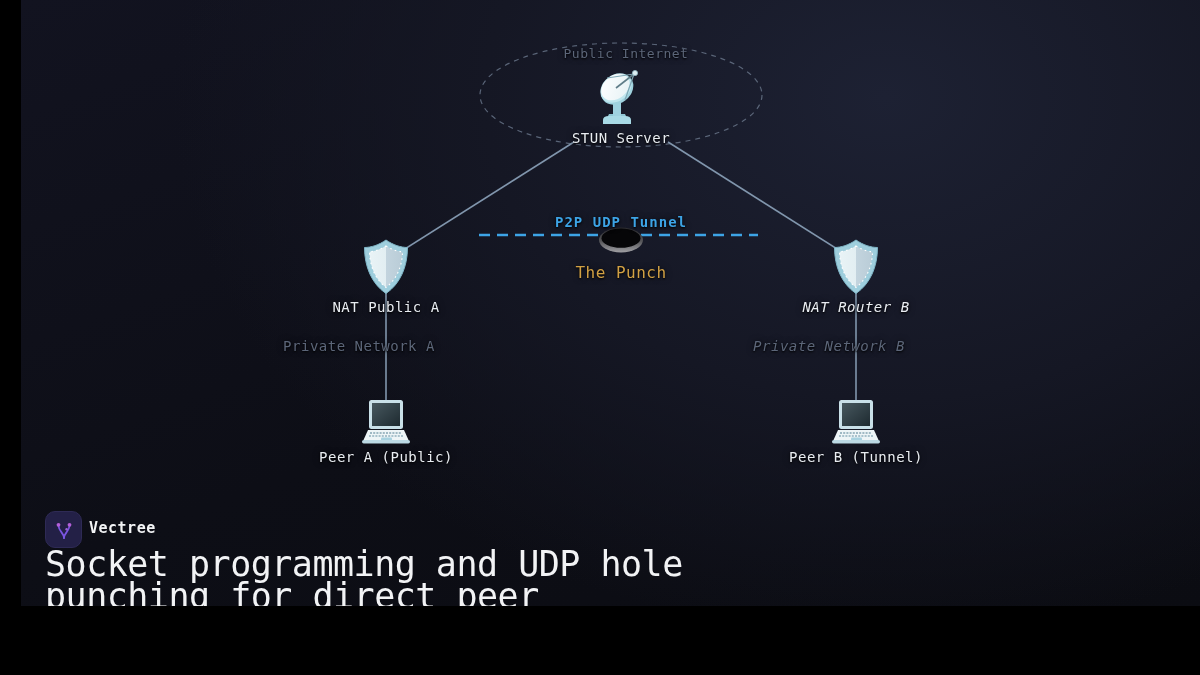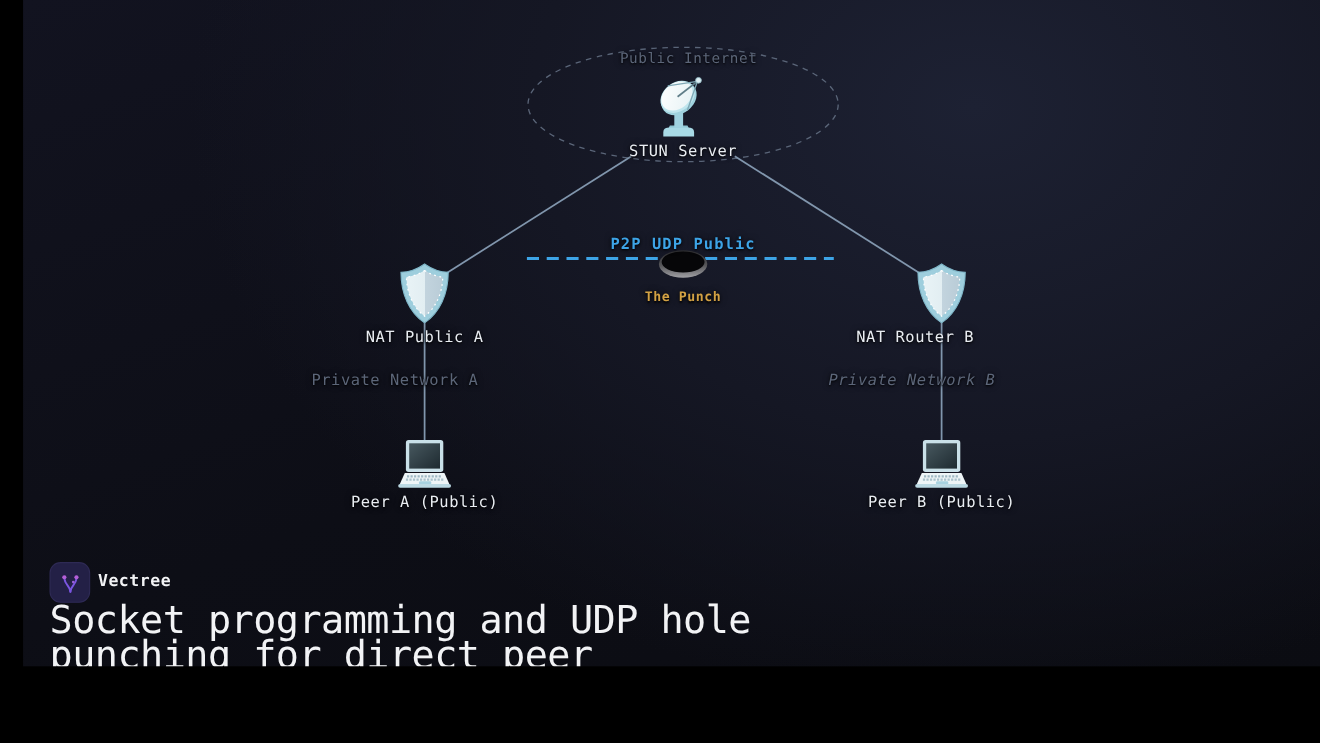--- a/index.html
+++ b/index.html
@@ -11,21 +11,21 @@
       linear-gradient(160deg, #121320 0%, #0d0e16 55%, #0b0c12 100%);
     margin-left: 21px;
   }
   .lbl{
     position:absolute;transform:translateX(-50%);white-space:nowrap;
     color:#e9edf2;font-size:14px;letter-spacing:0.5px;
     text-shadow:0 1px 2px rgba(0,0,0,.95),0 0 6px rgba(0,0,0,.6);
   }
   .lbl.muted{color:#5c6679;font-size:14px;}
   .lbl.tunnel{color:#3da4e6;font-weight:bold;letter-spacing:1px;}
-  .lbl.punch{color:#d2a144;font-size:12px;font-weight:bold;}
+  .lbl.punch{color:#d2a144;font-size:16px;}
   .layer-lines{position:absolute;left:0;top:0;pointer-events:none;}
   .icon{position:absolute;}
   .footer-logo{
     position:absolute;left:24px;top:511px;width:35px;height:35px;border-radius:10px;
     background:#232046;border:1px solid #2e2a55;display:flex;align-items:center;justify-content:center;
   }
   .brand-name{
     position:absolute;left:68px;top:519px;color:#f2f3f5;font-size:15px;font-weight:bold;letter-spacing:0.5px;
   }
   .page-title{
@@ -122,28 +122,28 @@
     <rect x="11" y="4" width="28" height="23" fill="url(#scr)"></rect>
     <path d="M7 31 L43 31 L47.5 41 L2.5 41 Z" fill="#eef5f7"></path>
     <line x1="9" y1="34" x2="41" y2="34" stroke="#9fb9c4" stroke-width="2" stroke-dasharray="2 1.2"></line>
     <line x1="8" y1="37" x2="42" y2="37" stroke="#a9c2cc" stroke-width="2" stroke-dasharray="2 1.2"></line>
     <rect x="20" y="38.5" width="11" height="3.5" rx="1" fill="#a8d2e0"></rect>
     <rect x="1" y="41" width="48" height="3.4" rx="1.7" fill="#bcdae4"></rect>
   </svg>
 
   <div class="lbl muted" style="left:605px;top:46px;font-size:13px;">Public Internet</div>
   <div class="lbl" style="left:600px;top:130px;">STUN Server</div>
-  <div class="lbl tunnel" style="left:600px;top:214px;">P2P UDP Public</div>
+  <div class="lbl tunnel" style="left:600px;top:214px;">P2P UDP Tunnel</div>
   <div class="lbl punch" style="left:600px;top:263px;">The Punch</div>
   <div class="lbl" style="left:365px;top:299px;">NAT Public A</div>
-  <div class="lbl" style="left:811px;top:299px;">NAT Router B</div>
+  <div class="lbl" style="left:835px;top:299px;font-style:italic;">NAT Router B</div>
   <div class="lbl muted" style="left:338px;top:338px;">Private Network A</div>
   <div class="lbl muted" style="left:808px;top:338px;font-style:italic;">Private Network B</div>
   <div class="lbl" style="left:365px;top:449px;">Peer A (Public)</div>
-  <div class="lbl" style="left:835px;top:449px;">Peer B (Public)</div>
+  <div class="lbl" style="left:835px;top:449px;">Peer B (Tunnel)</div>
 
   <div class="footer-logo">
     <svg width="22" height="22" viewBox="0 0 22 22">
       <path d="M11 19 C11 14 6.2 13 5.5 7" stroke="#7a55e0" stroke-width="1.8" fill="none" stroke-linecap="round"></path>
       <path d="M11 19 C11 14 15.8 13 16.5 7" stroke="#7a55e0" stroke-width="1.8" fill="none" stroke-linecap="round"></path>
       <circle cx="5.5" cy="5.8" r="1.9" fill="#b45fd8"></circle>
       <circle cx="16.5" cy="5.8" r="1.9" fill="#b45fd8"></circle>
       <circle cx="13.6" cy="10.2" r="1.2" fill="#9a5fd8"></circle>
     </svg>
   </div>

